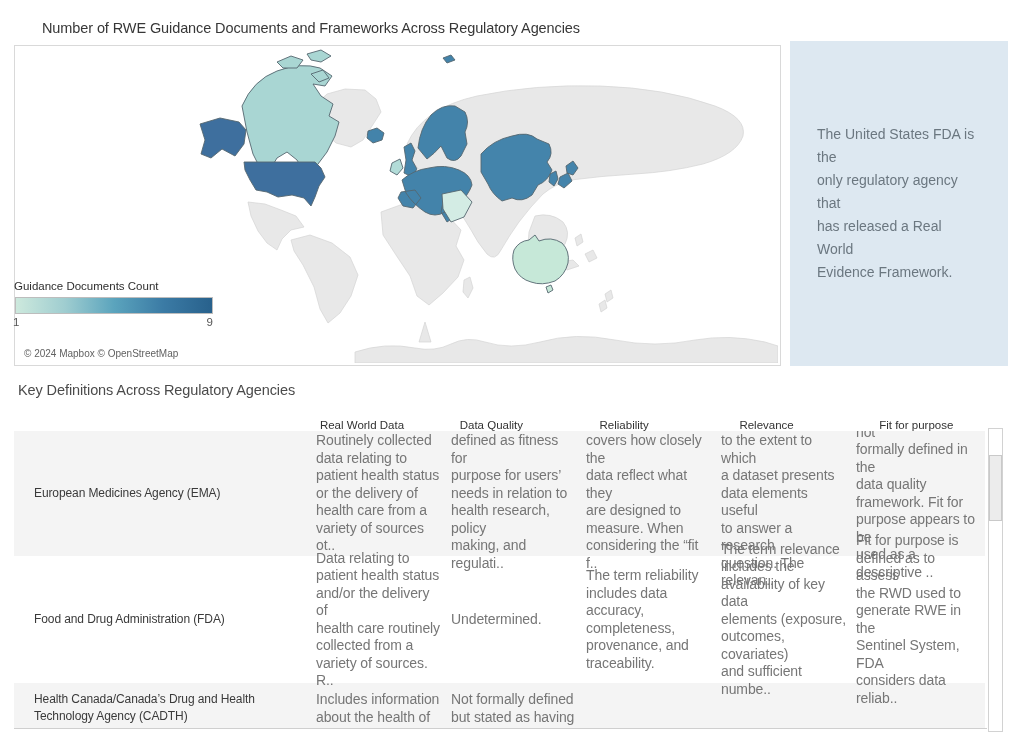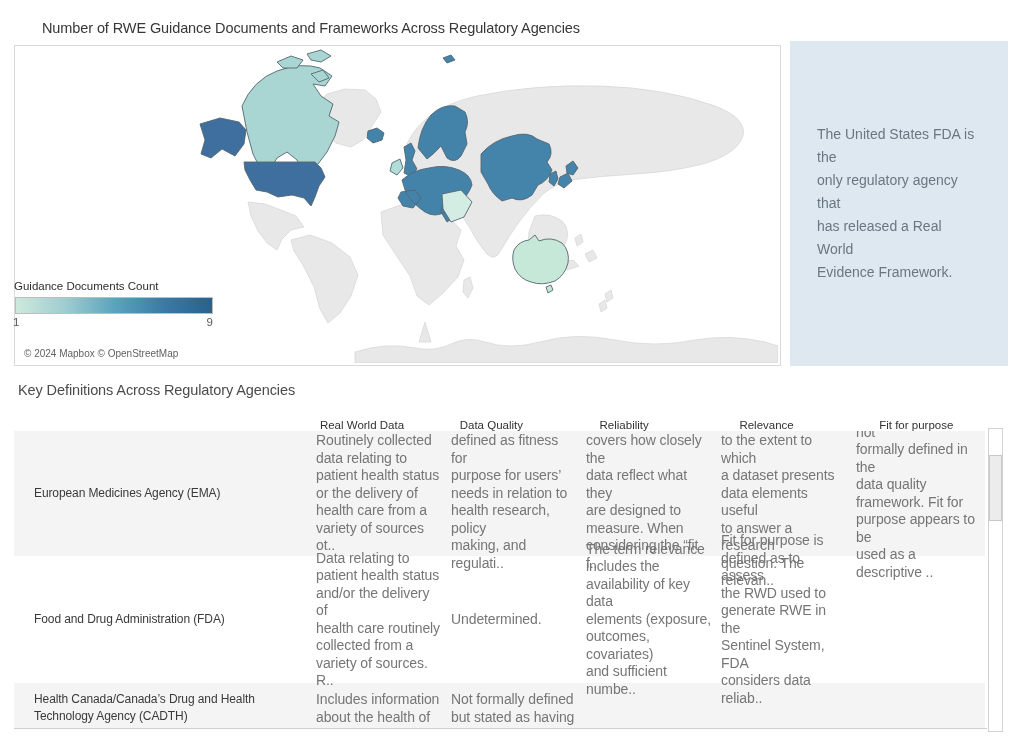--- a/index.html
+++ b/index.html
@@ -155,20 +155,26 @@
       </div>
       <div class="trow r2">
         <div class="cell agency">Food and Drug Administration (FDA)</div>
         <div class="cell">Data relating to
 patient health status
 and/or the delivery of
 health care routinely
 collected from a
 variety of sources. R..</div>
         <div class="cell">Undetermined.</div>
+        <div class="cell">The term reliability
+includes data
+accuracy,
+completeness,
+provenance, and
+traceability.</div>
         <div class="cell">The term relevance
 includes the
 availability of key data
 elements (exposure,
 outcomes, covariates)
 and sufficient numbe..</div>
         <div class="cell">Fit for purpose is
 defined as to assess
 the RWD used to
 generate RWE in the

